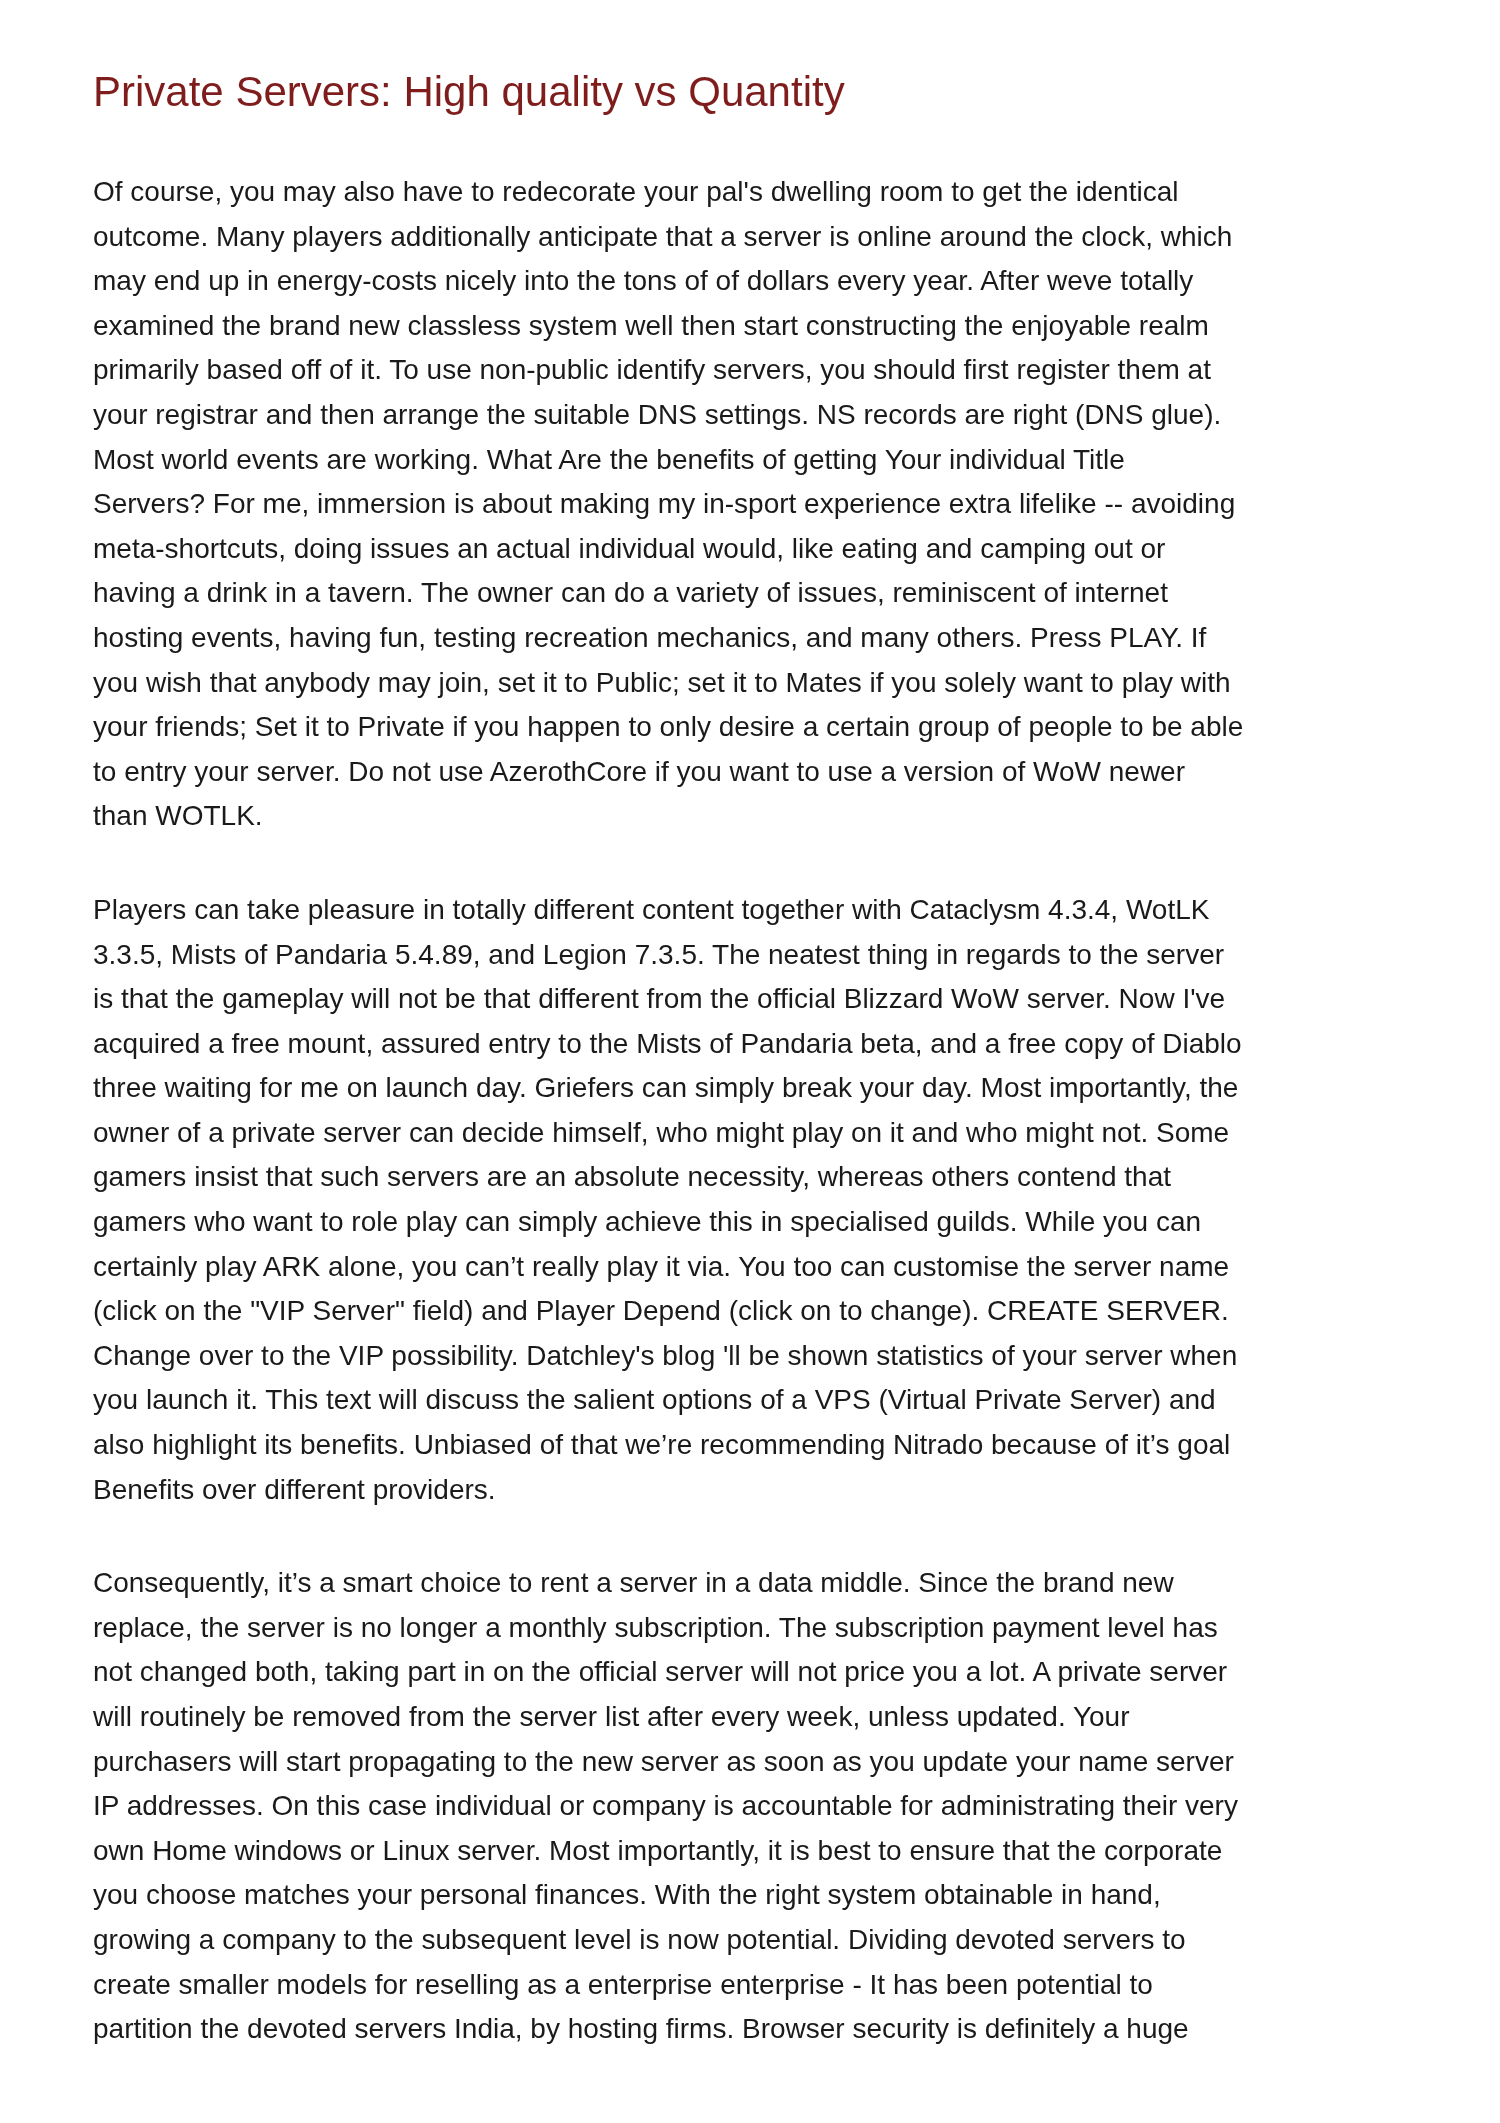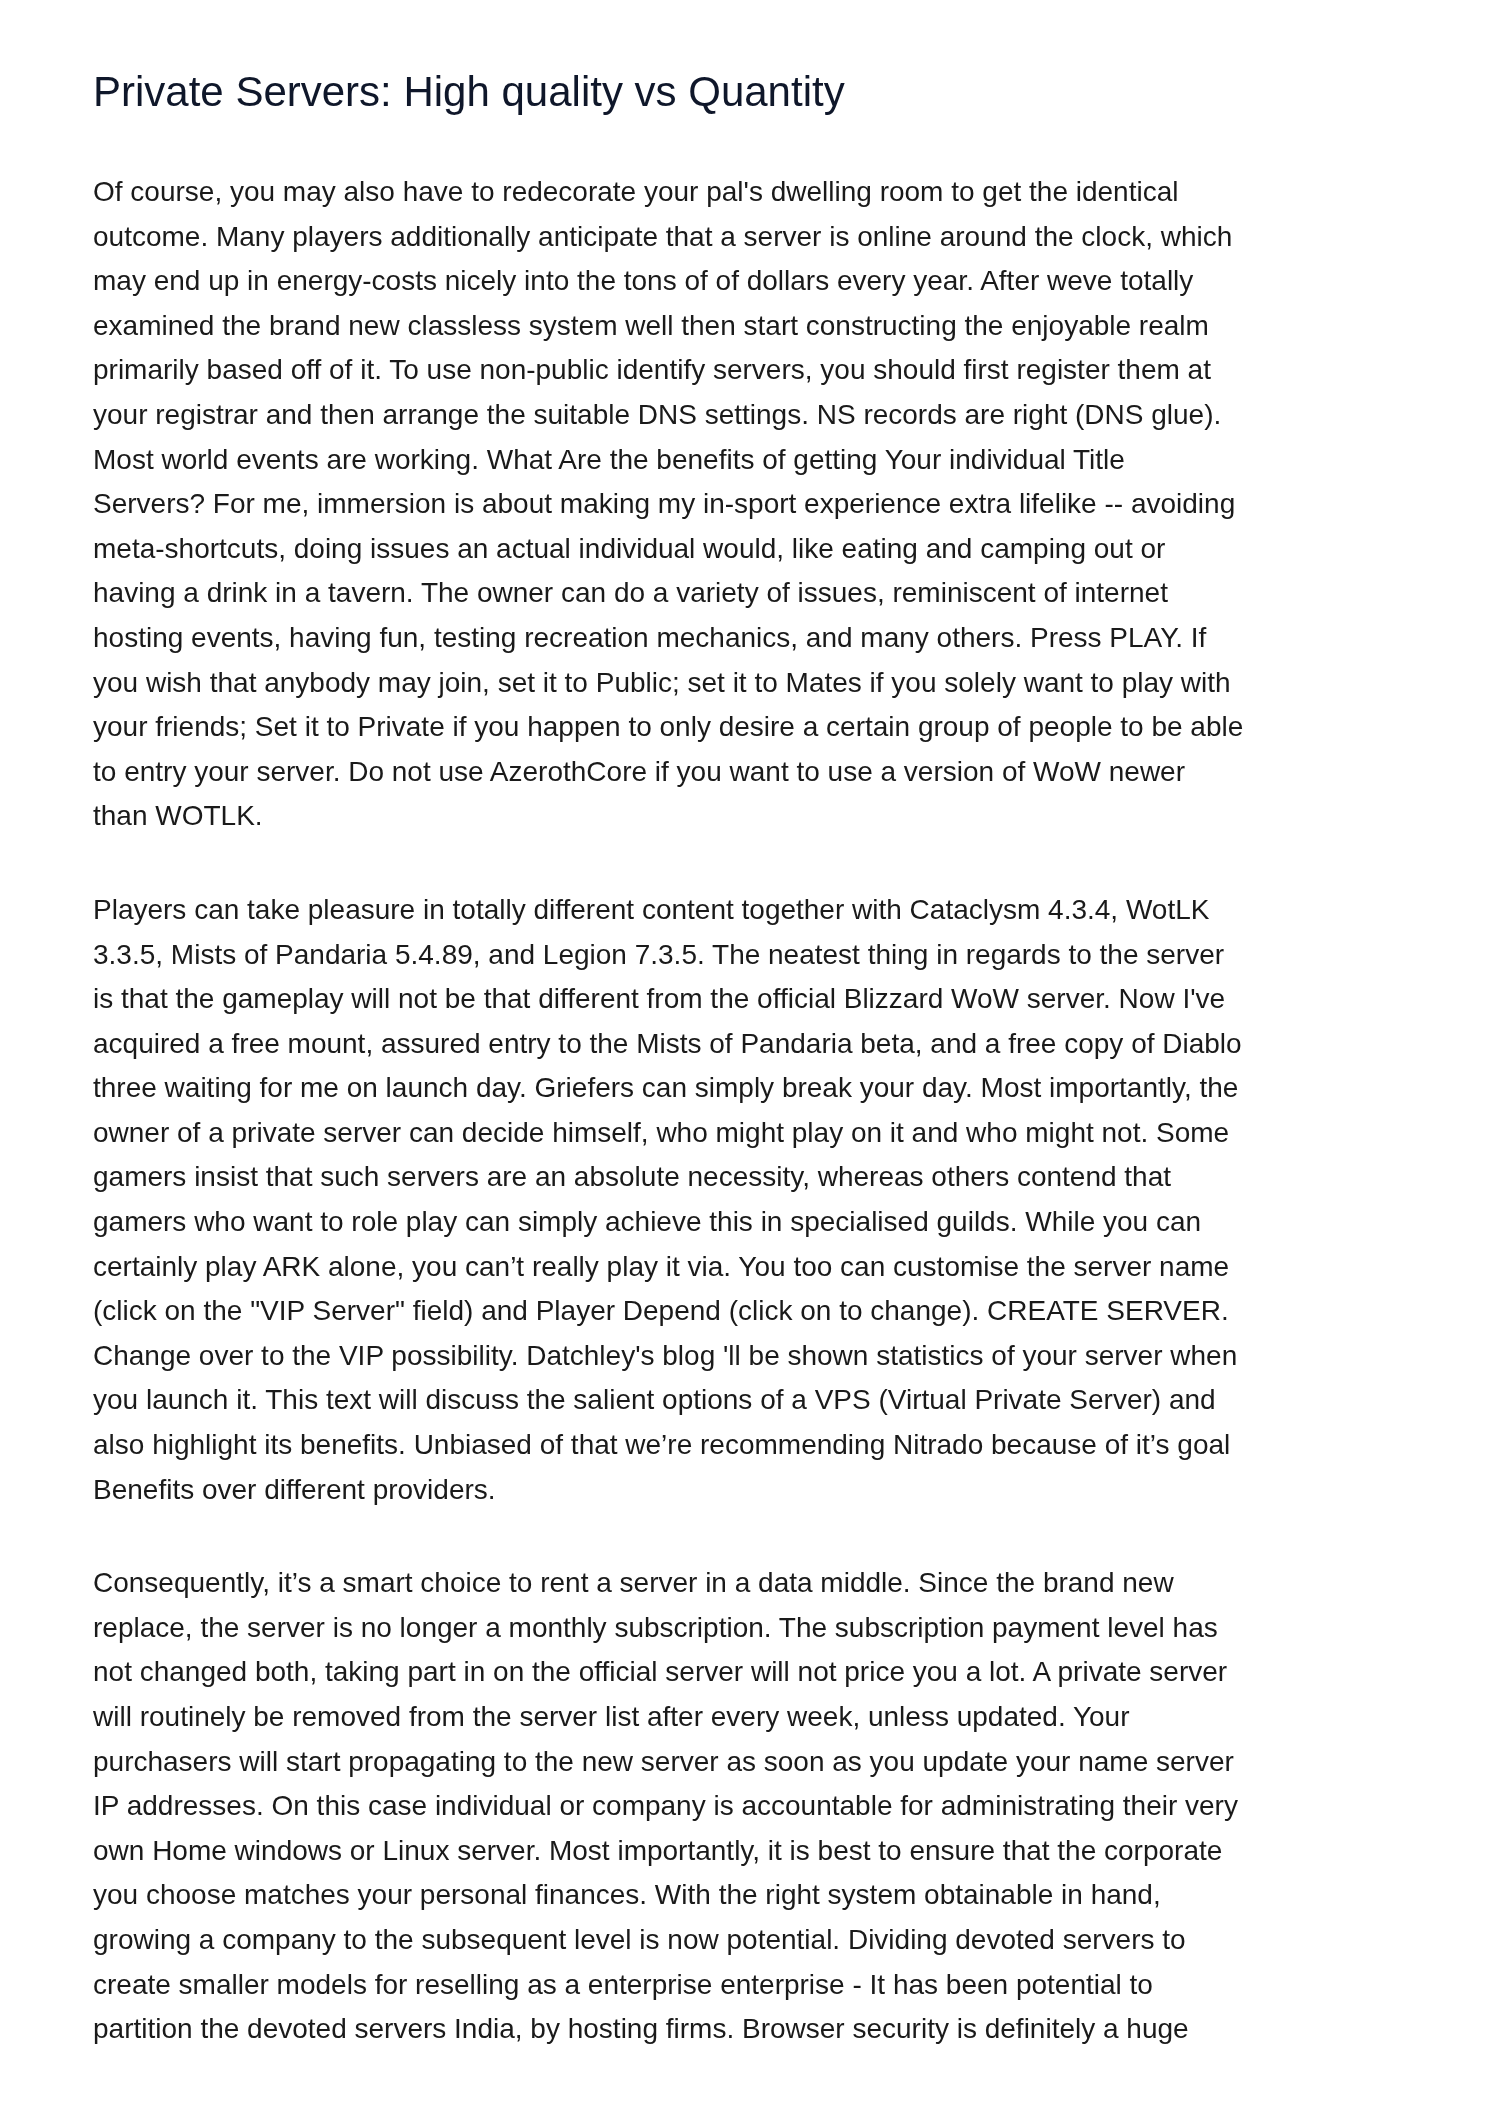--- a/index.html
+++ b/index.html
@@ -19,21 +19,21 @@
     font-family: "Liberation Sans", sans-serif;
     color: #1a1a1a;
   }
   h1.title {
     margin: 0 0 54px 0;
     padding: 0;
     font-size: 42px;
     line-height: 48px;
     font-weight: 400;
     letter-spacing: 0;
-    color: #0f172a;
+    color: #7f1d1d;
     white-space: pre-line;
   }
   p.body-para {
     margin: 8px 0 49px 0;
     padding: 0;
     width: 1400px;
     font-size: 28px;
     line-height: 44.6px;
     font-weight: 400;
     color: #1a1a1a;

